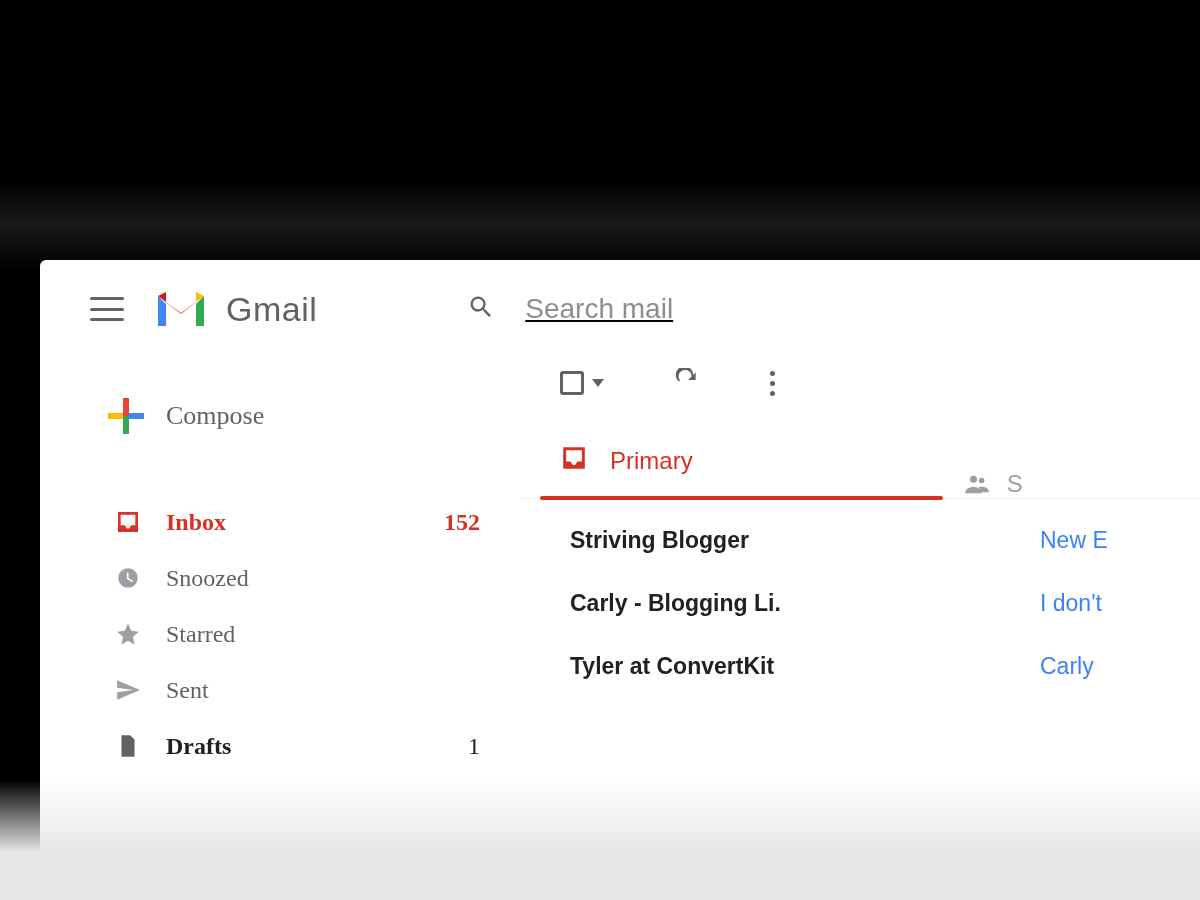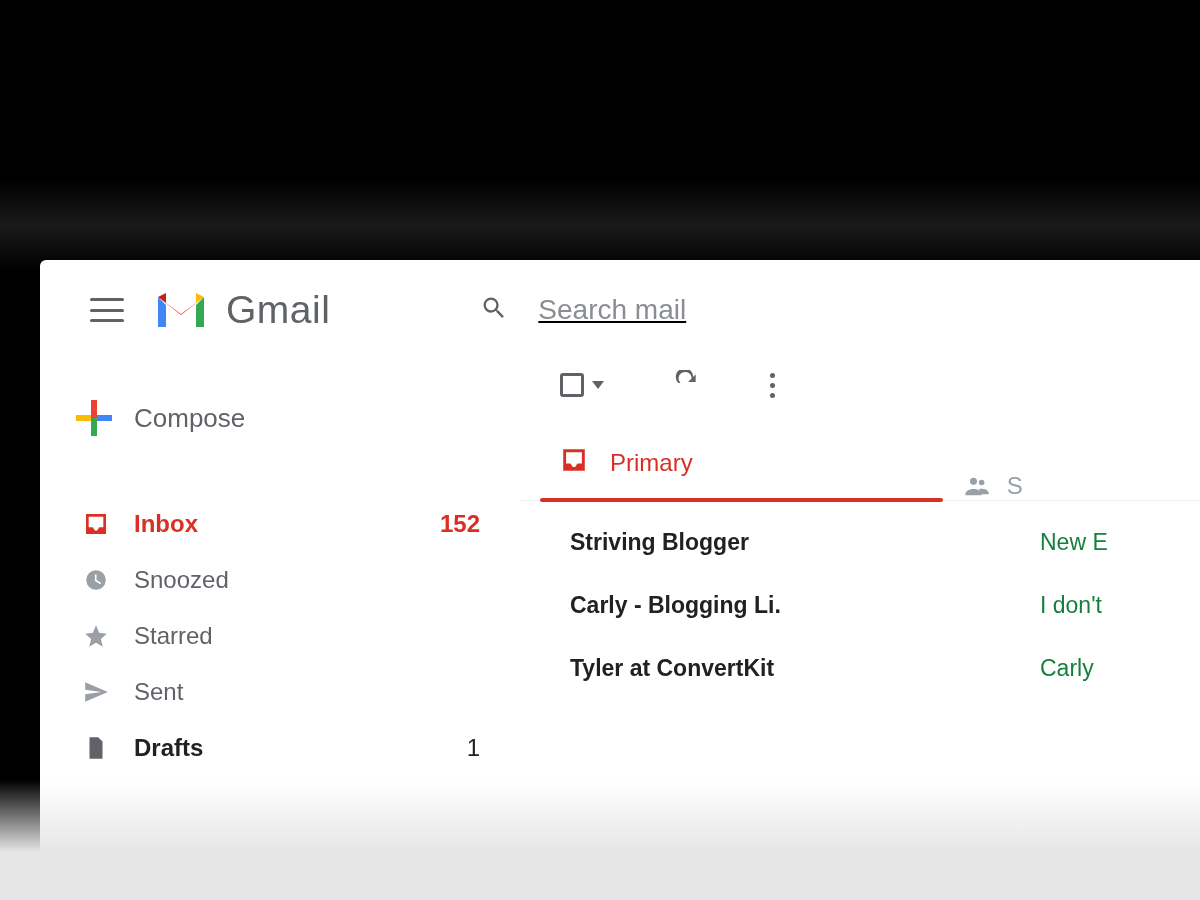--- a/index.html
+++ b/index.html
@@ -32,31 +32,31 @@
     padding: 28px 40px 18px 50px;
     gap: 30px;
   }
   .hamburger {
     width: 34px; height: 24px; display: flex; flex-direction: column; justify-content: space-between;
     cursor: pointer;
   }
   .hamburger span { display:block; height: 3px; background:#5f6368; border-radius:2px; }
   .logo-wrap { display:flex; align-items:center; gap:18px; }
   .m-logo { width: 54px; height: 42px; position: relative; }
-  .app-name { font-size: 39px; color:#5f6368; letter-spacing: .5px; }
+  .app-name { font-size: 34px; color:#5f6368; letter-spacing: .5px; }
   .search-area { display:flex; gap:30px; margin-left: 120px; text-decoration: underline; }
   .search-icon svg { width:28px; height:28px; fill:#5f6368; }
   .search-input {
     border:none; outline:none; font-size:28px; color:#5f6368; background:transparent; width: 400px;
   }
   .search-input::placeholder { color:#8a8d91; }
 
   
   .body-row { display:flex; }
-  .sidebar { width: 480px; padding: 40px 20px 0 22px; }
+  .sidebar { width: 480px; padding: 40px 20px 0 54px; font-family: Liberation Serif, serif; }
   .compose {
     display:flex; align-items:center; gap:22px; padding: 10px 14px; margin-bottom: 50px; cursor:pointer;
   }
   .plus-icon { width:36px; height:36px; position:relative; }
   .plus-icon .h { position:absolute; left:0; right:0; top:50%; transform:translateY(-50%); height:6px; }
   .plus-icon .h .l{position:absolute;left:0;width:50%;height:100%;background:#fbbc05;}
   .plus-icon .h .r{position:absolute;right:0;width:50%;height:100%;background:#4285f4;}
   .plus-icon .v { position:absolute; top:0; bottom:0; left:50%; transform:translateX(-50%); width:6px; }
   .plus-icon .v .t{position:absolute;top:0;height:50%;width:100%;background:#ea4335;}
   .plus-icon .v .b{position:absolute;bottom:0;height:50%;width:100%;background:#34a853;}
@@ -88,21 +88,21 @@
   .tab { display:flex; align-items:center; gap:22px; padding: 16px 10px 20px 10px; cursor:pointer; font-size:24px; color:#5f6368; position:relative;justify-content:space-between;}
   .tab.active { color:#d93025; }
   .tab.active::after{content:"";position:absolute;left:-10px;right:-240px;bottom:-2px;height:4px;background:#d93025;border-radius:2px;}
   .tab-icon svg{width:28px;height:28px;}
   .tab-secondary { display:flex; align-items:center; gap:16px; color:#9aa0a6; font-size:24px; }
   .tab-secondary svg{width:28px;height:28px;fill:#9aa0a6;}
 
   .mail-list { padding: 10px 0 0 0; }
   .mail-row { display:flex; align-items:center; padding: 18px 0 18px 50px; font-size:23px; color:#202124; gap: 90px; cursor:pointer;}
   .mail-row .sender { width: 380px; font-weight:600; white-space:nowrap; overflow:hidden; }
-  .mail-row .subject { font-weight:400; color:#15803d; white-space:nowrap; }
+  .mail-row .subject { font-weight:400; color:#3b82f6; white-space:nowrap; }
 </style>
 </head>
 <body>
 
 <div class="window">
 
   <div class="header">
     <div class="hamburger">
       <span></span>
         <span></span>

